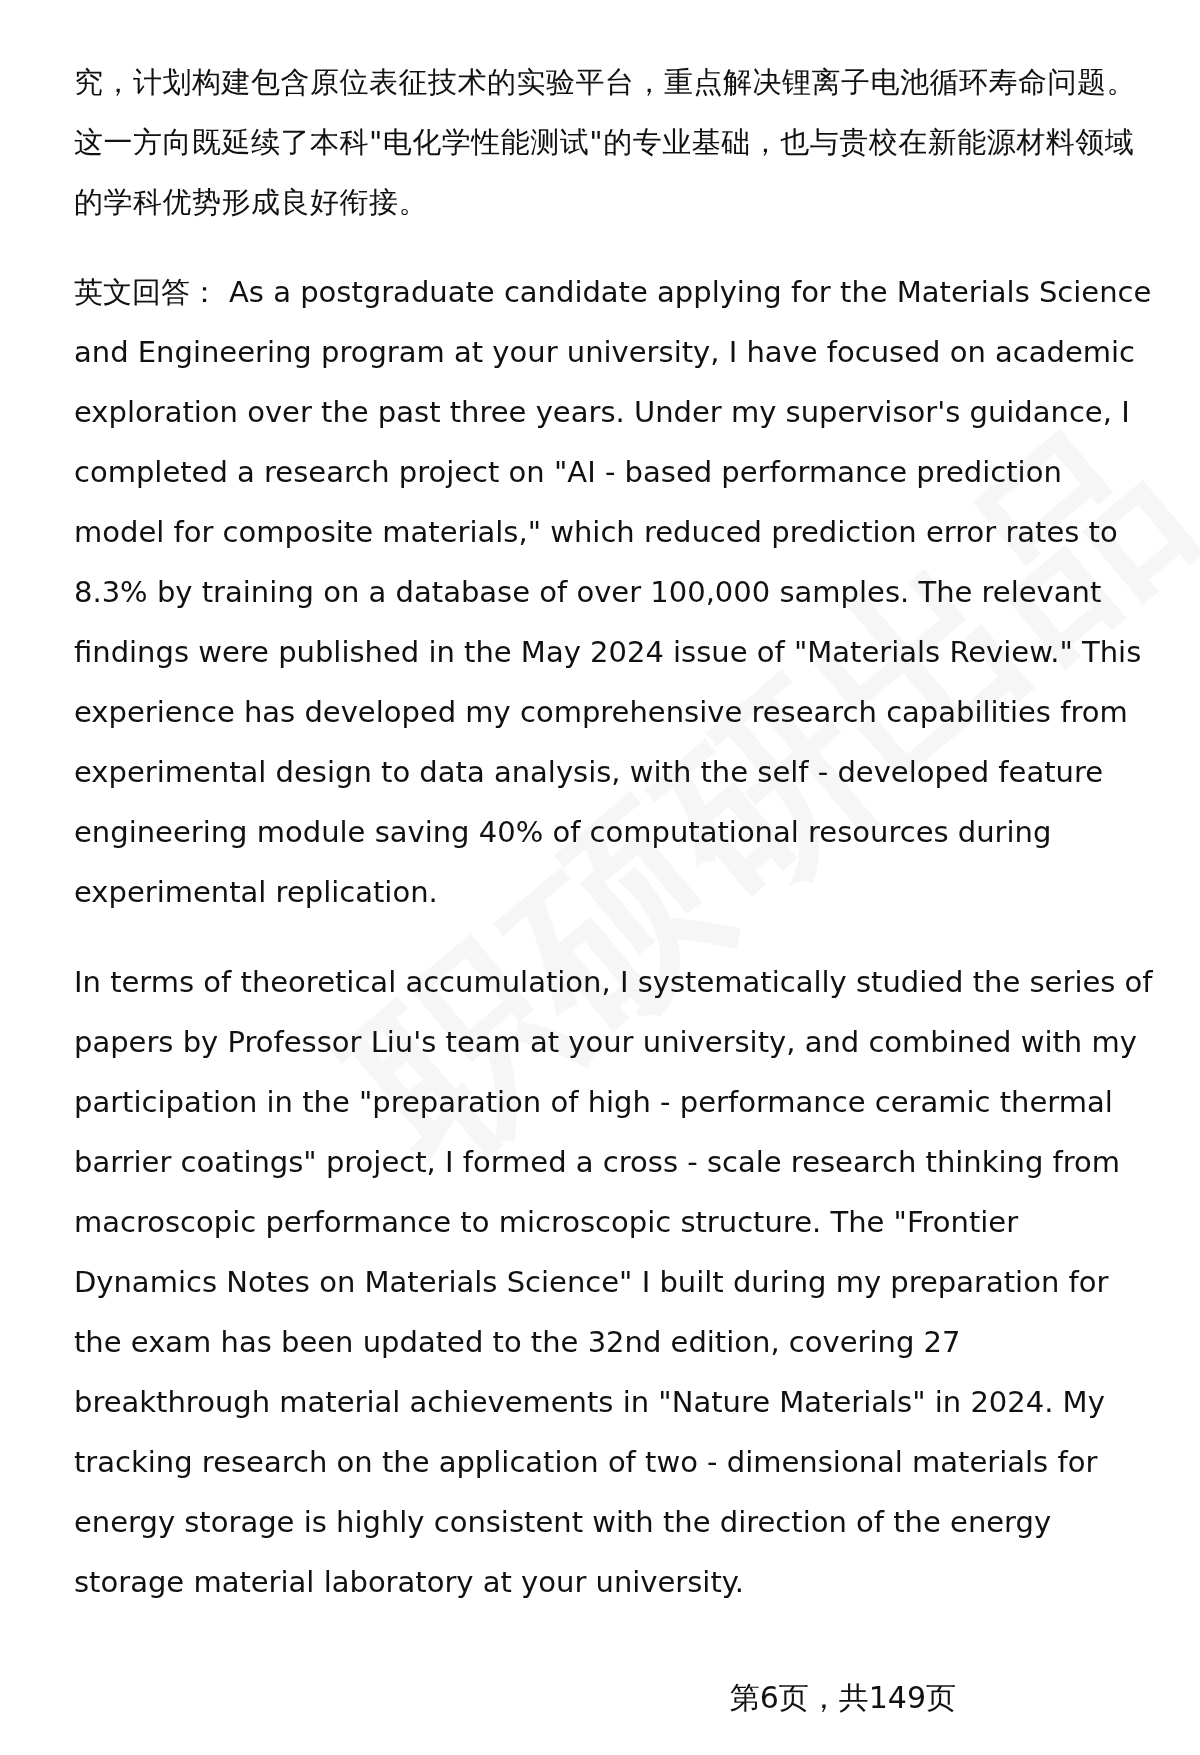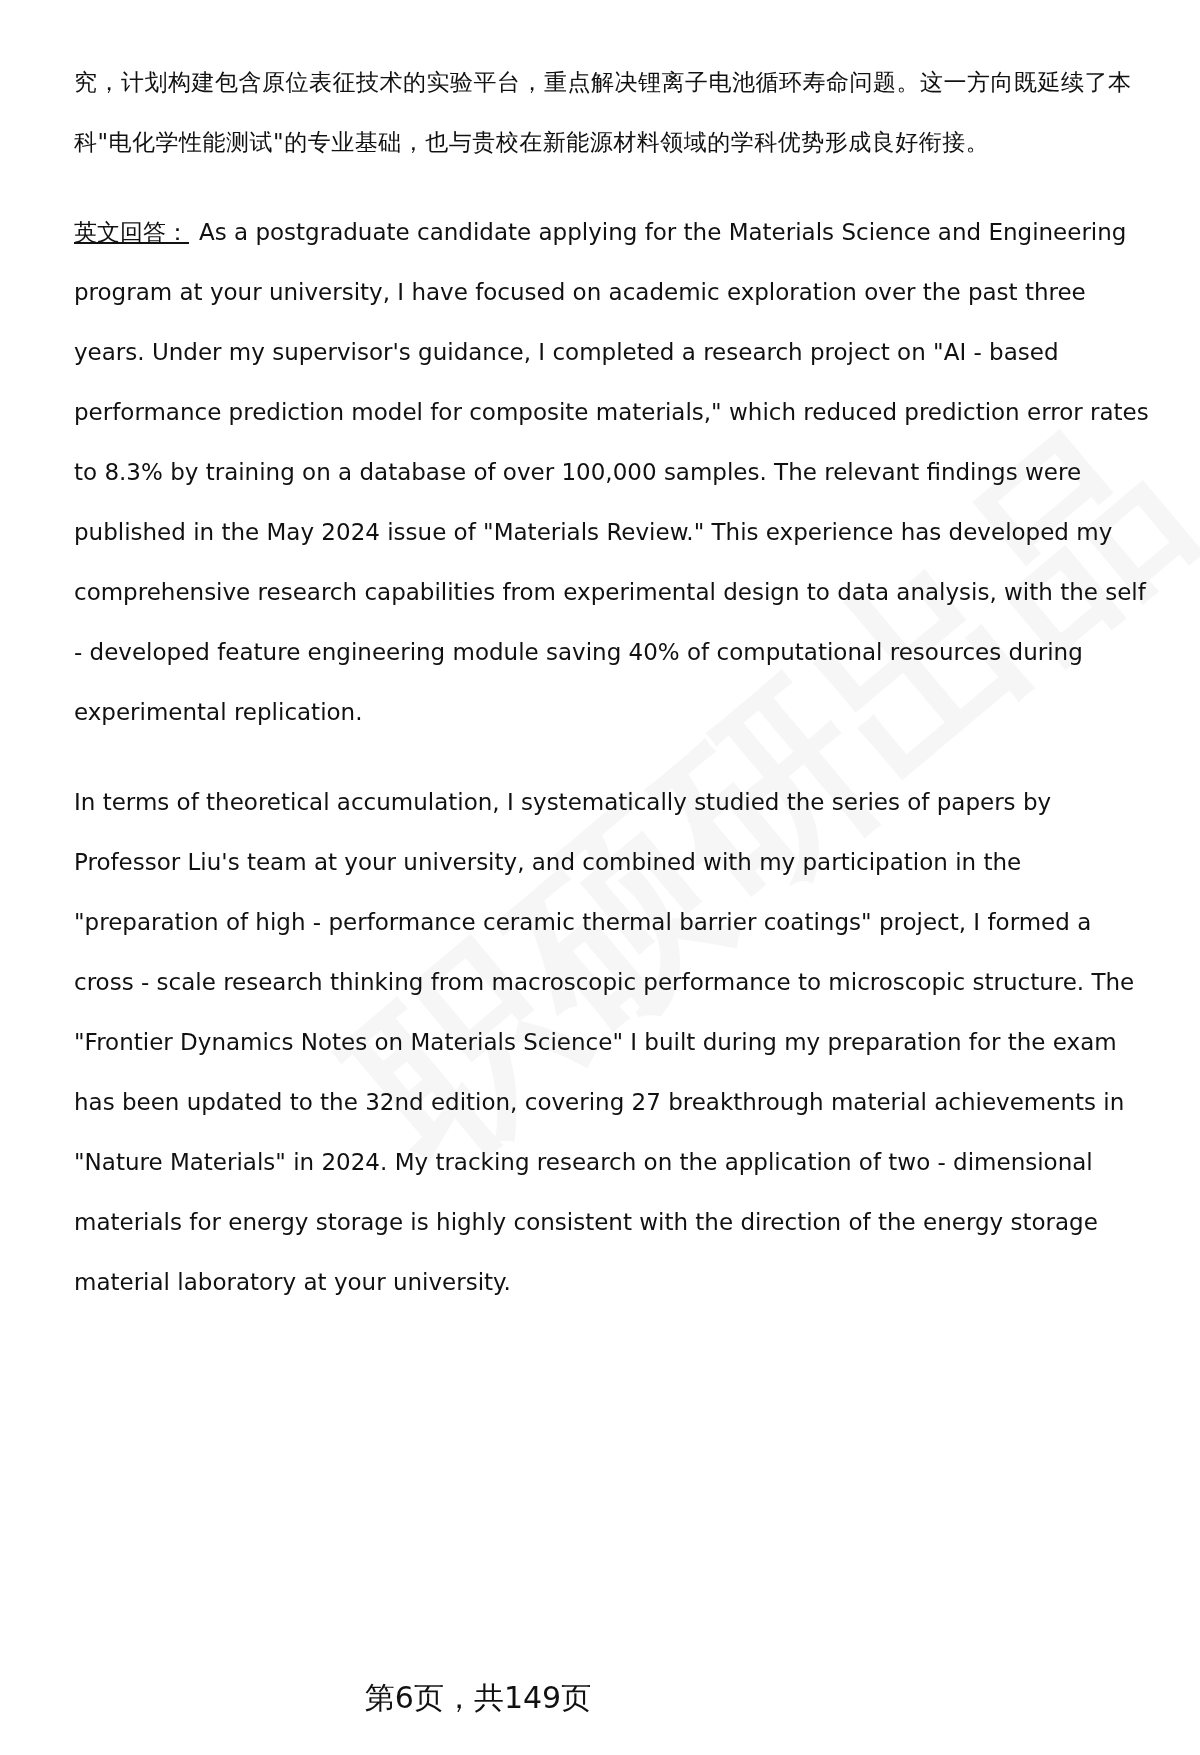--- a/index.html
+++ b/index.html
@@ -15,51 +15,50 @@
       font-family: "DejaVu Sans", "Liberation Sans", sans-serif;
       color: #111111;
     }
     .page-content {
       position: absolute;
       left: 74px;
       top: 52px;
       width: 1080px;
     }
     .para {
-      font-size: 23px;
+      font-size: 29px;
       line-height: 60px;
       margin: 0 0 30px 0;
       letter-spacing: 0px;
       word-spacing: 0px;
     }
     .para.cn {
       letter-spacing: 0.5px;
     }
     .label {
       margin-right: 10px;
-      text-decoration: underline;
     }
     .watermark {
       position: absolute;
       left: 270px;
       top: 660px;
       font-size: 200px;
       font-weight: bold;
       color: rgba(0,0,0,0.035);
       transform: rotate(-40deg);
       white-space: nowrap;
       pointer-events: none;
       font-family: "DejaVu Sans", sans-serif;
     }
     .footer {
       position: absolute;
       left: 0;
       width: 956px;
       top: 1678px;
-      text-align: center;
+      text-align: right;
       font-size: 30px;
       line-height: 40px;
       color: #111111;
     }
   </style>
 </head>
 <body>
 
 <div class="watermark">职硕研出品</div>
 

